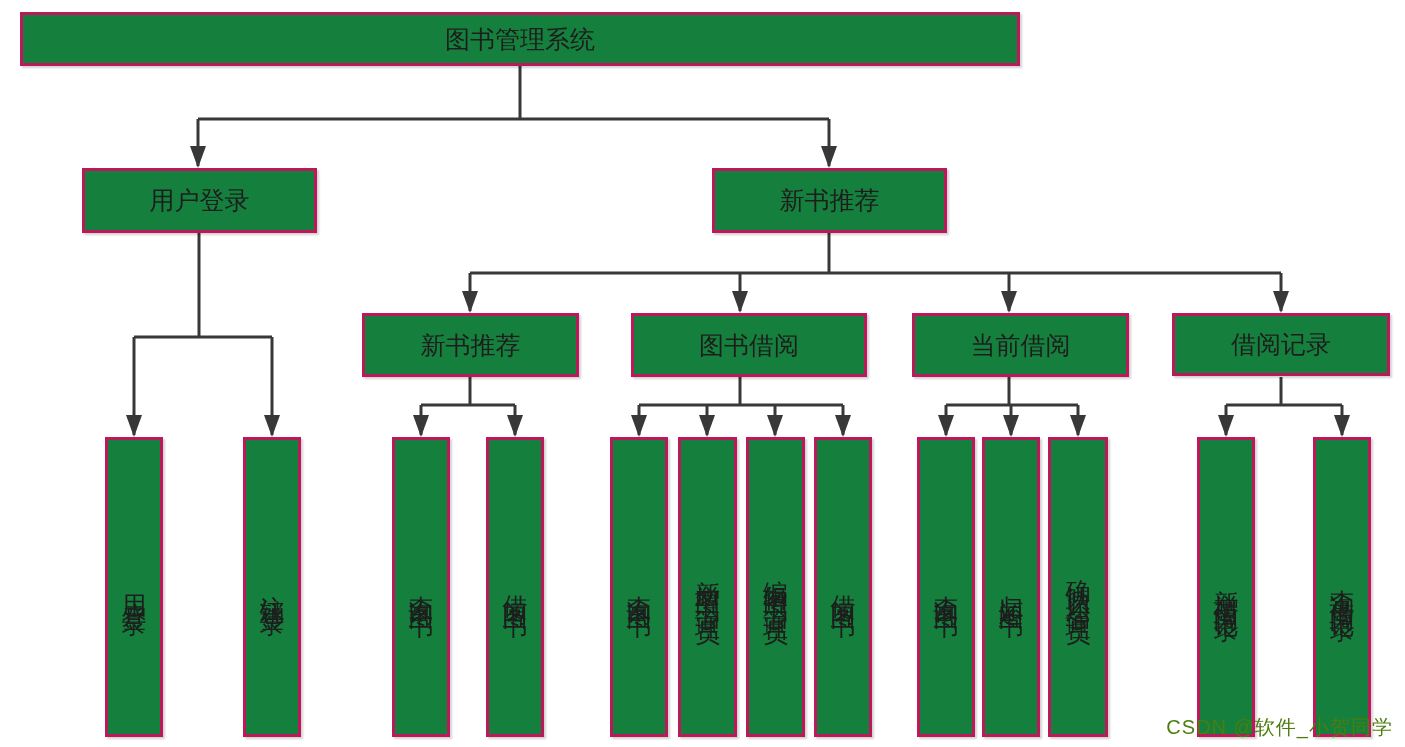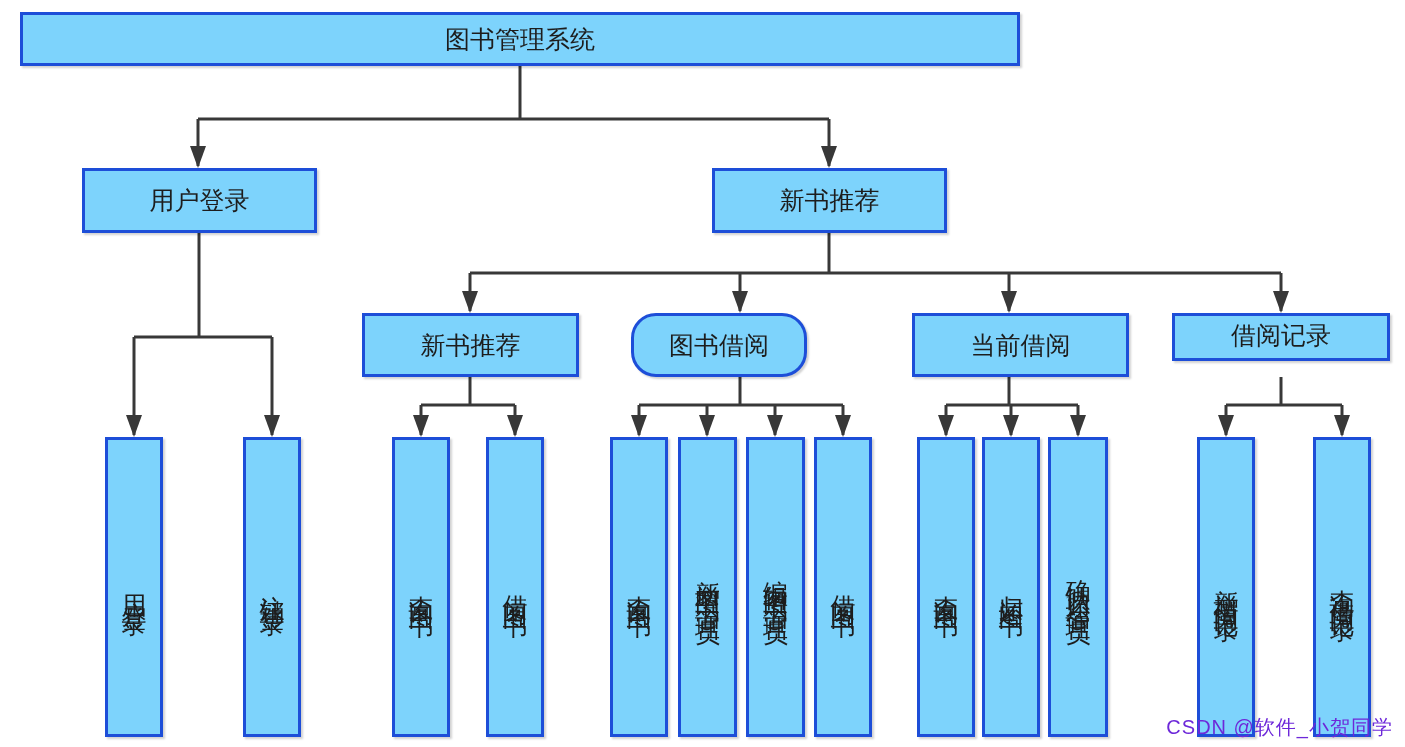--- a/index.html
+++ b/index.html
@@ -2,22 +2,22 @@
 <html><head>
 <meta charset="utf-8">
 <style>
   * { box-sizing: border-box; margin: 0; padding: 0; }
   html, body { width: 1405px; height: 747px; background: #ffffff; overflow: hidden; }
   body { font-family: "Liberation Sans", "DejaVu Sans", sans-serif; }
   #stage { position: relative; width: 1405px; height: 747px; background: #ffffff; }
   #connectors { position: absolute; left: 0; top: 0; width: 1405px; height: 747px; z-index: 0; }
   .node {
     position: absolute;
-    background: #7dd3fc;
-    border: 3px solid #1d4ed8;
+    background: #15803d;
+    border: 3px solid #be185d;
     box-shadow: 2px 2px 2px rgba(0,0,0,0.18);
     display: flex;
     align-items: center;
     justify-content: center;
     z-index: 1;
     color: #1d1d1d;
     font-size: 25px;
     line-height: 1;
   }
   .leaf span {
@@ -28,21 +28,21 @@
     color: #1d1d1d;
     white-space: nowrap;
   }
   #watermark {
     position: absolute;
     top: 714px;
     right: 12px;
     z-index: 3;
     font-size: 20px;
     letter-spacing: 1px;
-    color: #6d28d9;
+    color: #4d7c0f;
     white-space: nowrap;
   }
 </style>
 </head>
 <body>
 
 <div id="stage">
 
   <svg id="connectors" viewBox="0 0 1405 747">
       <line x1="520" y1="66" x2="520" y2="119" stroke="#383838" stroke-width="3"></line>
@@ -106,27 +106,27 @@
   <div class="node" style="left:82px; top:168px; width:235px; height:65px;">
     <span>用户登录</span>
   </div>
   <div class="node" style="left:712px; top:168px; width:235px; height:65px;">
     <span>新书推荐</span>
   </div>
 
   <div class="node" style="left:362px; top:313px; width:217px; height:64px;">
     <span>新书推荐</span>
   </div>
-  <div class="node" style="left:631px; top:313px; width:176px; height:64px;border-radius:25px;">
+  <div class="node" style="left:631px; top:313px; width:236px; height:64px;">
     <span>图书借阅</span>
   </div>
   <div class="node" style="left:901px; top:313px; width:217px; height:64px;margin-left:11px;">
     <span>当前借阅</span>
   </div>
-  <div class="node" style="left:1172px; top:313px; width:218px; height:48px;font-family:Liberation Mono, monospace;">
+  <div class="node" style="left:1172px; top:313px; width:218px; height:63px;">
     <span>借阅记录</span>
   </div>
 
   <div class="node leaf" style="left:105px; top:437px; width:58px; height:300px;">
     <span>用户登录</span>
   </div>
   <div class="node leaf" style="left:243px; top:437px; width:58px; height:300px;">
     <span>注销登录</span>
   </div>
 

